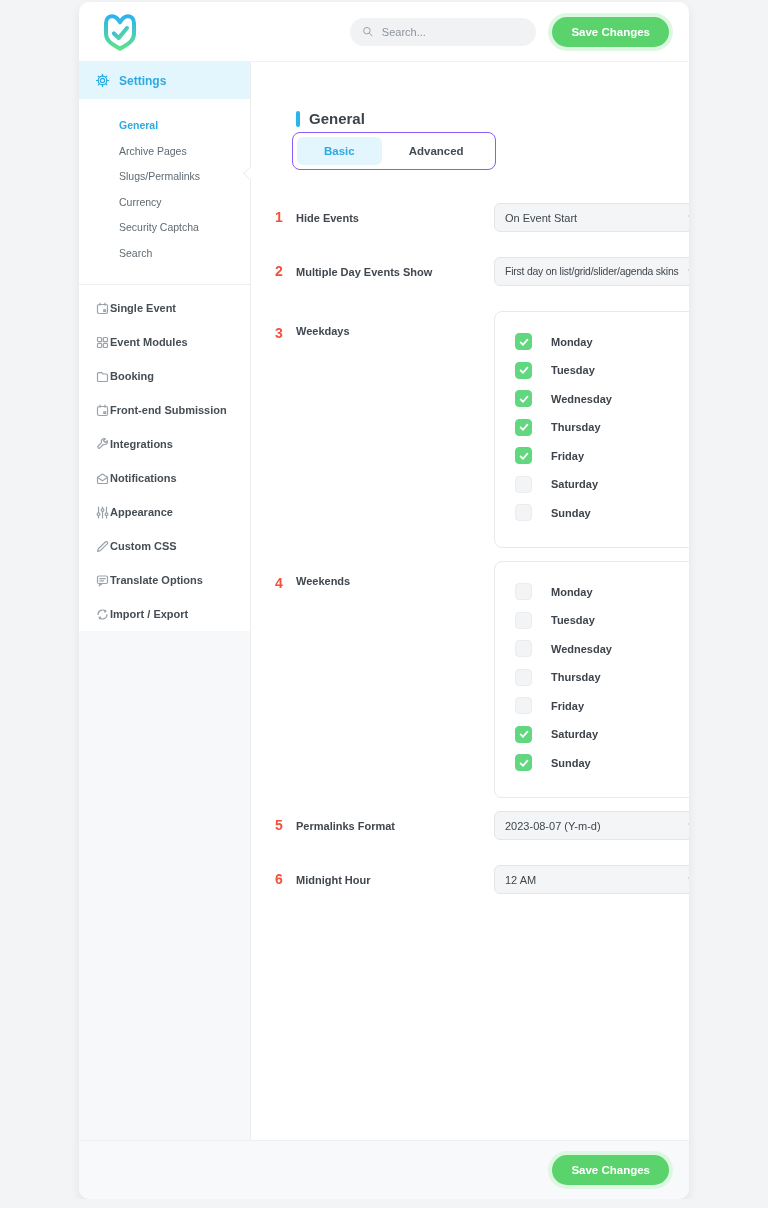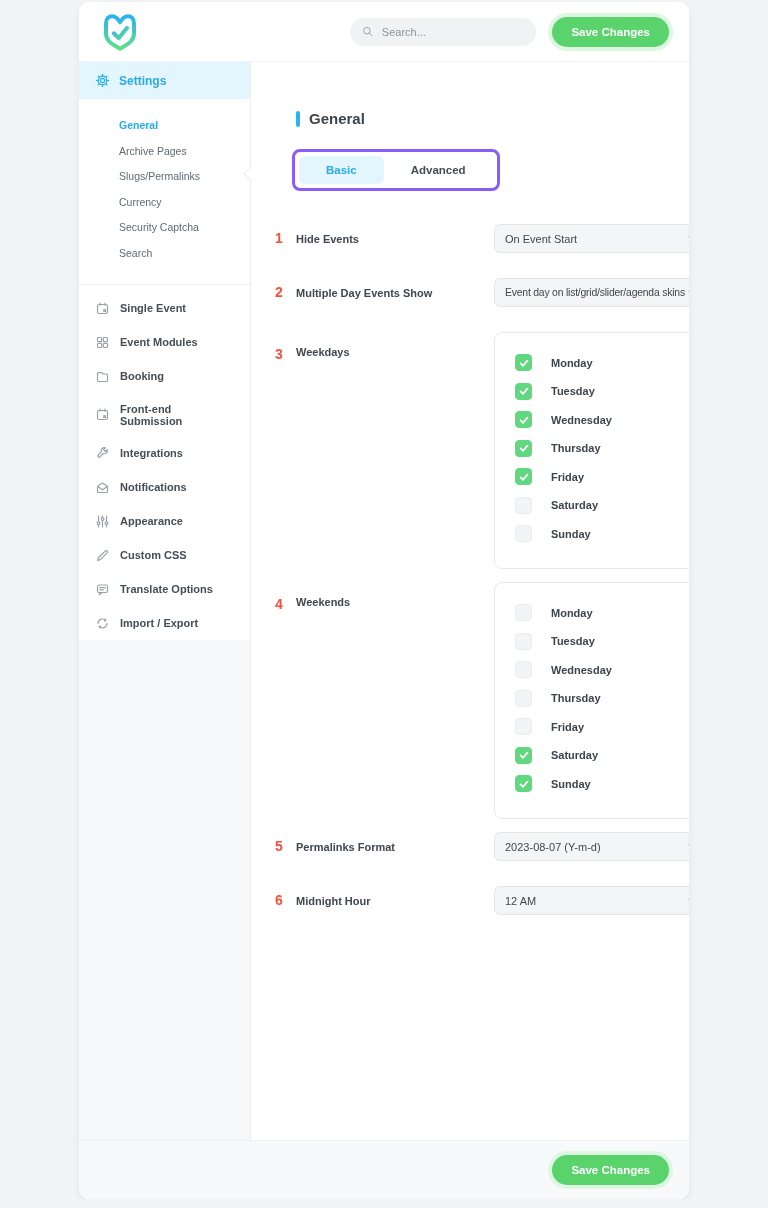--- a/index.html
+++ b/index.html
@@ -24,34 +24,34 @@
   
   .bodyrow { display:flex; min-height:1078px; }
   .sidebar { width:172px; min-width:172px; border-right:1px solid #ededee;
              display:flex; flex-direction:column; background:#fff; }
   .settings-head { background:#e4f6fd; color:#2caae2; font-size:12px; font-weight:700;
                    padding:11px 16px; display:flex; align-items:center; gap:9px; cursor:pointer; }
   .submenu { padding:14px 0 10px 40px; }
   .submenu-item { font-size:10.5px; color:#5f6a72; line-height:25.5px; cursor:pointer; }
   .submenu-item.active { color:#2caae2; font-weight:700; }
   .side-divider { height:1px; background:#ededee; margin-top:8px; }
-  .menu-item { display:flex; align-items:center; gap:10px; padding:9.5px 16px;
+  .menu-item { display:flex; align-items:center; padding:9.5px 16px;
                font-size:11px; font-weight:700; color:#454d55; cursor:pointer; }
   .menu-item svg { flex:0 0 auto; }
   .sidebar-fill { flex:1; background:#f7f8f9; }
 
   .content { flex:1; position:relative; padding:48px 0 0 24px; background:#fff; }
   .notch { position:absolute; left:-6px; top:107px; width:9px; height:9px; background:#fff;
            border-left:1px solid #ededee; border-bottom:1px solid #ededee; transform:rotate(45deg); }
 
   .title-row { display:flex; align-items:center; gap:9px; margin-left:21px; }
   .title-bar { width:4px; height:16px; border-radius:2px; background:#29b5ea; }
   .page-title { font-size:15px; font-weight:700; color:#3c434a; }
 
-  .tabs { display:inline-flex; margin:22px 0 0 17px; border:3px solid #8b5cf6;
+  .tabs { display:inline-flex; margin:5px 0 0 17px; border:1px solid #8b5cf6;
           border-radius:8px; padding:4px; background:#fff; }
   .tab { padding:8px 27px; font-size:11.5px; font-weight:700; color:#454c54;
          border-radius:6px; cursor:pointer; }
   .tab.active { background:#e3f5fd; color:#2caae2; }
 
   
   .fields { margin-top:33px; }
   .field { display:flex; align-items:flex-start; margin-bottom:25px; }
   .f-num { width:21px; font-size:14px; font-weight:700; color:#f4503c; padding-top:6px; }
   .f-label { width:198px; font-size:11px; font-weight:700; color:#40474e; padding-top:9px; }
@@ -256,21 +256,21 @@
                 <polyline points="1,1 4.5,4.3 8,1" fill="none" stroke="#9aa1a8" stroke-width="1.2" stroke-linecap="round"></polyline>
               </svg>
           </div>
           <div class="q-icon">?</div>
         </div>
 
         <div class="field">
           <div class="f-num">2</div>
           <div class="f-label">Multiple Day Events Show</div>
           <div class="select tight">
-            <span class="sel-val">Event day on list/grid/slider/agenda skins</span>
+            <span class="sel-val">First day on list/grid/slider/agenda skins</span>
             <svg width="9" height="6" viewBox="0 0 9 6">
                 <polyline points="1,1 4.5,4.3 8,1" fill="none" stroke="#9aa1a8" stroke-width="1.2" stroke-linecap="round"></polyline>
               </svg>
           </div>
           <div class="q-icon">?</div>
         </div>
 
         <div class="field panel-field">
           <div class="f-num">3</div>
           <div class="f-label">Weekdays</div>

